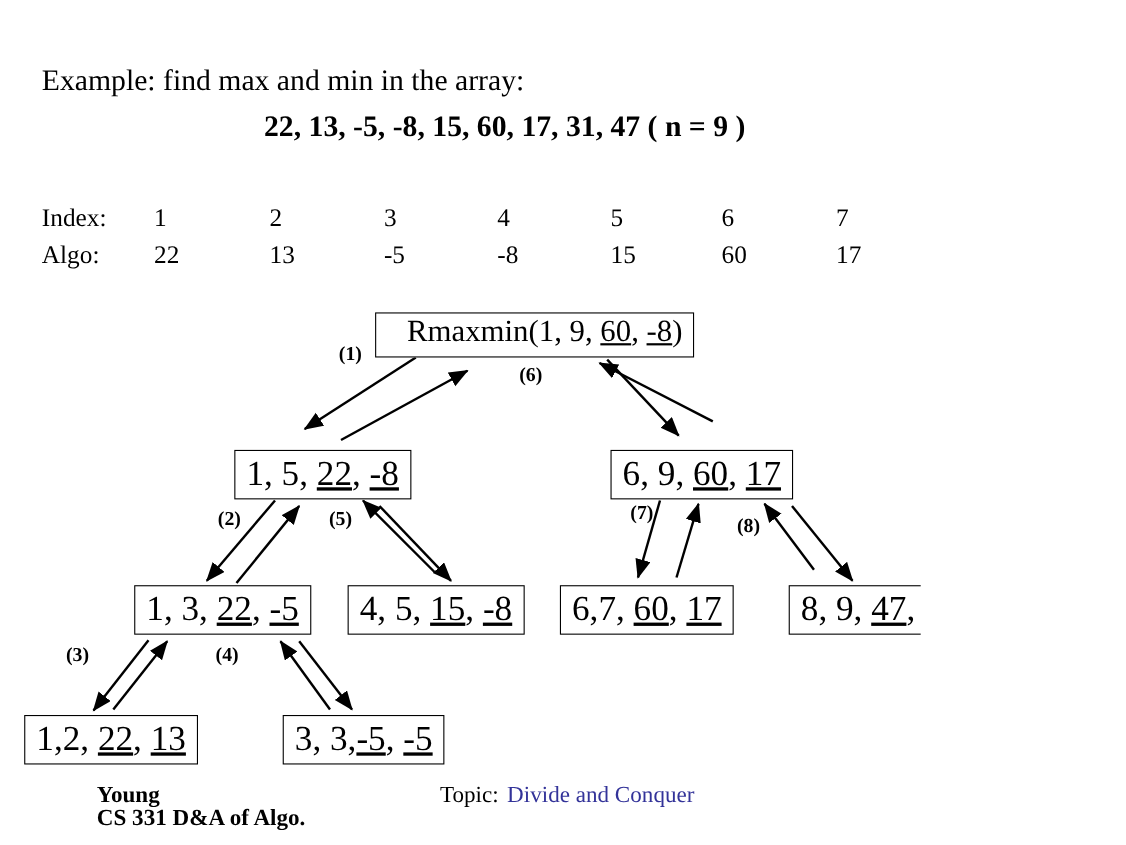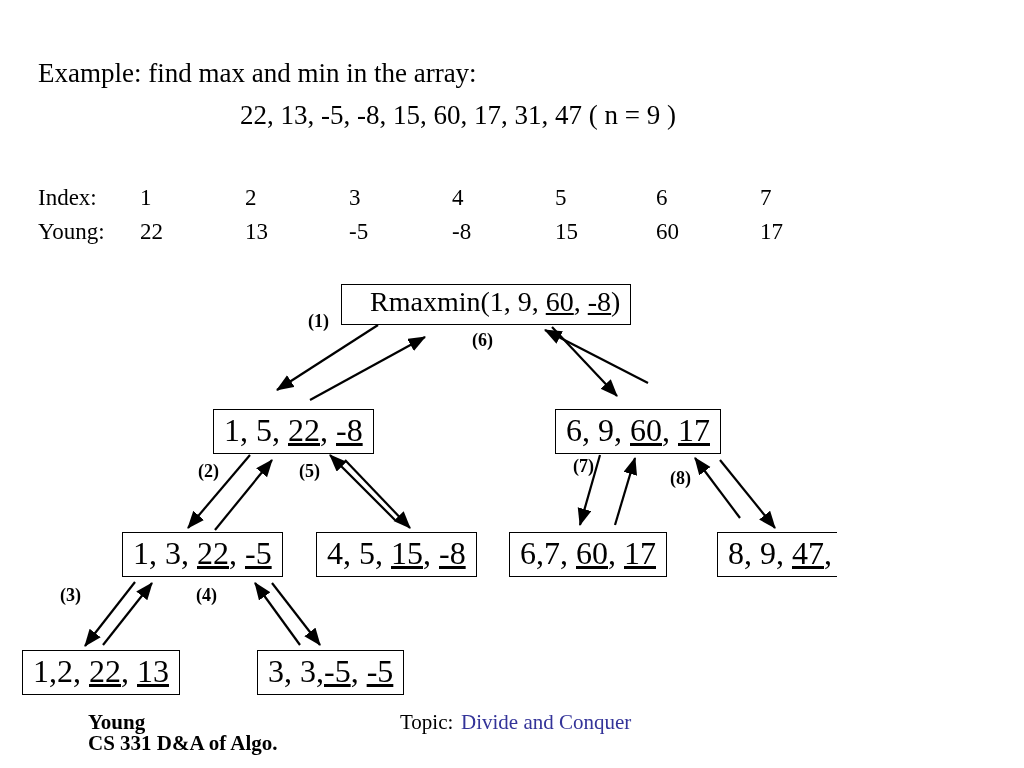--- a/index.html
+++ b/index.html
@@ -15,21 +15,21 @@
     font-family: "Liberation Serif", serif;
     color: #000000;
     overflow: hidden;
   }
   .title-line {
     position: absolute;
     font-size: 27px;
     white-space: nowrap;
   }
   #title-1 { left: 38px; top: 58px; }
-  #title-2 { left: 240px; top: 100px; }
+  #title-2 { left: 240px; top: 100px; font-weight: bold; }
 
   .idx-row {
     position: absolute;
     font-size: 23px;
     white-space: nowrap;
   }
   #index-label { left: 38px; top: 185px; }
   #array-label { left: 38px; top: 219px; }
   .cell {
     position: absolute;
@@ -82,21 +82,21 @@
 </style>
 </head>
 <body>
 
 <div id="slide">
 
   <div class="title-line" id="title-1">Example: find max and min in the array:</div>
   <div class="title-line" id="title-2">22, 13, -5, -8, 15, 60, 17, 31, 47 ( n = 9 )</div>
 
   <div class="idx-row" id="index-label">Index:</div>
-  <div class="idx-row" id="array-label">Young:</div>
+  <div class="idx-row" id="array-label">Algo:</div>
 
   <div class="cell" style="left:140px; top:185px;">1</div>
   <div class="cell" style="left:245px; top:185px;">2</div>
   <div class="cell" style="left:349px; top:185px;">3</div>
   <div class="cell" style="left:452px; top:185px;">4</div>
   <div class="cell" style="left:555px; top:185px;">5</div>
   <div class="cell" style="left:656px; top:185px;">6</div>
   <div class="cell" style="left:760px; top:185px;">7</div>
   <div class="cell" style="left:862px; top:185px;">8</div>
   <div class="cell" style="left:963px; top:185px;">9</div>

